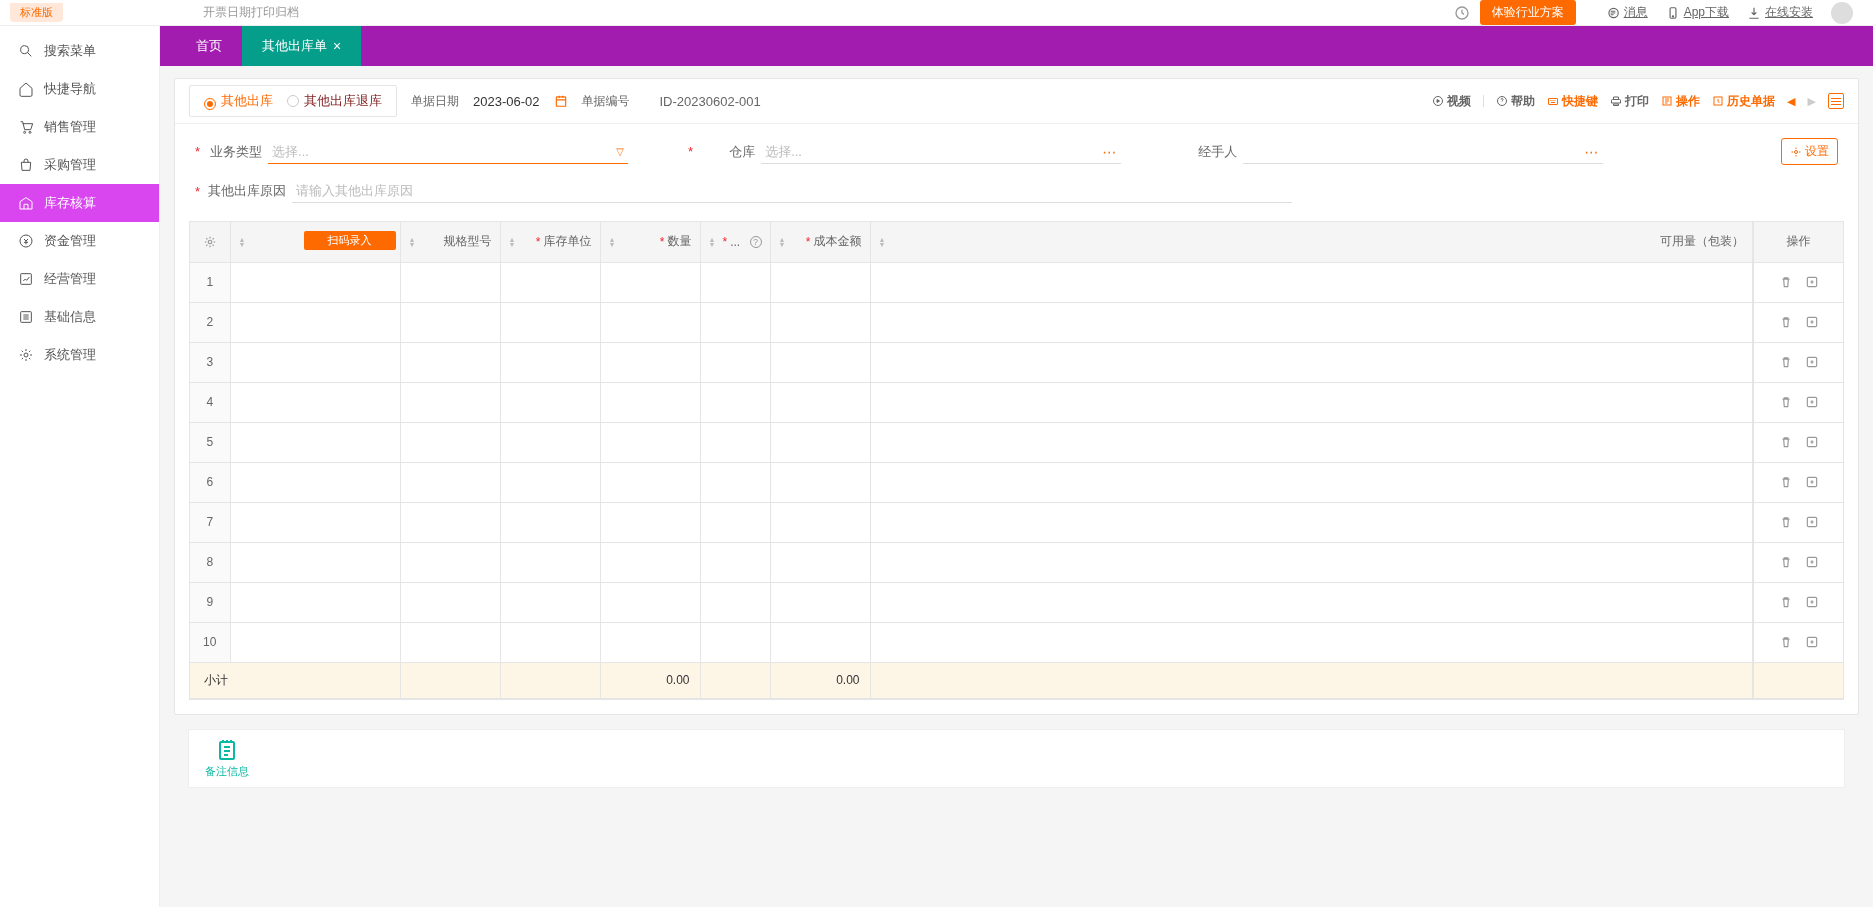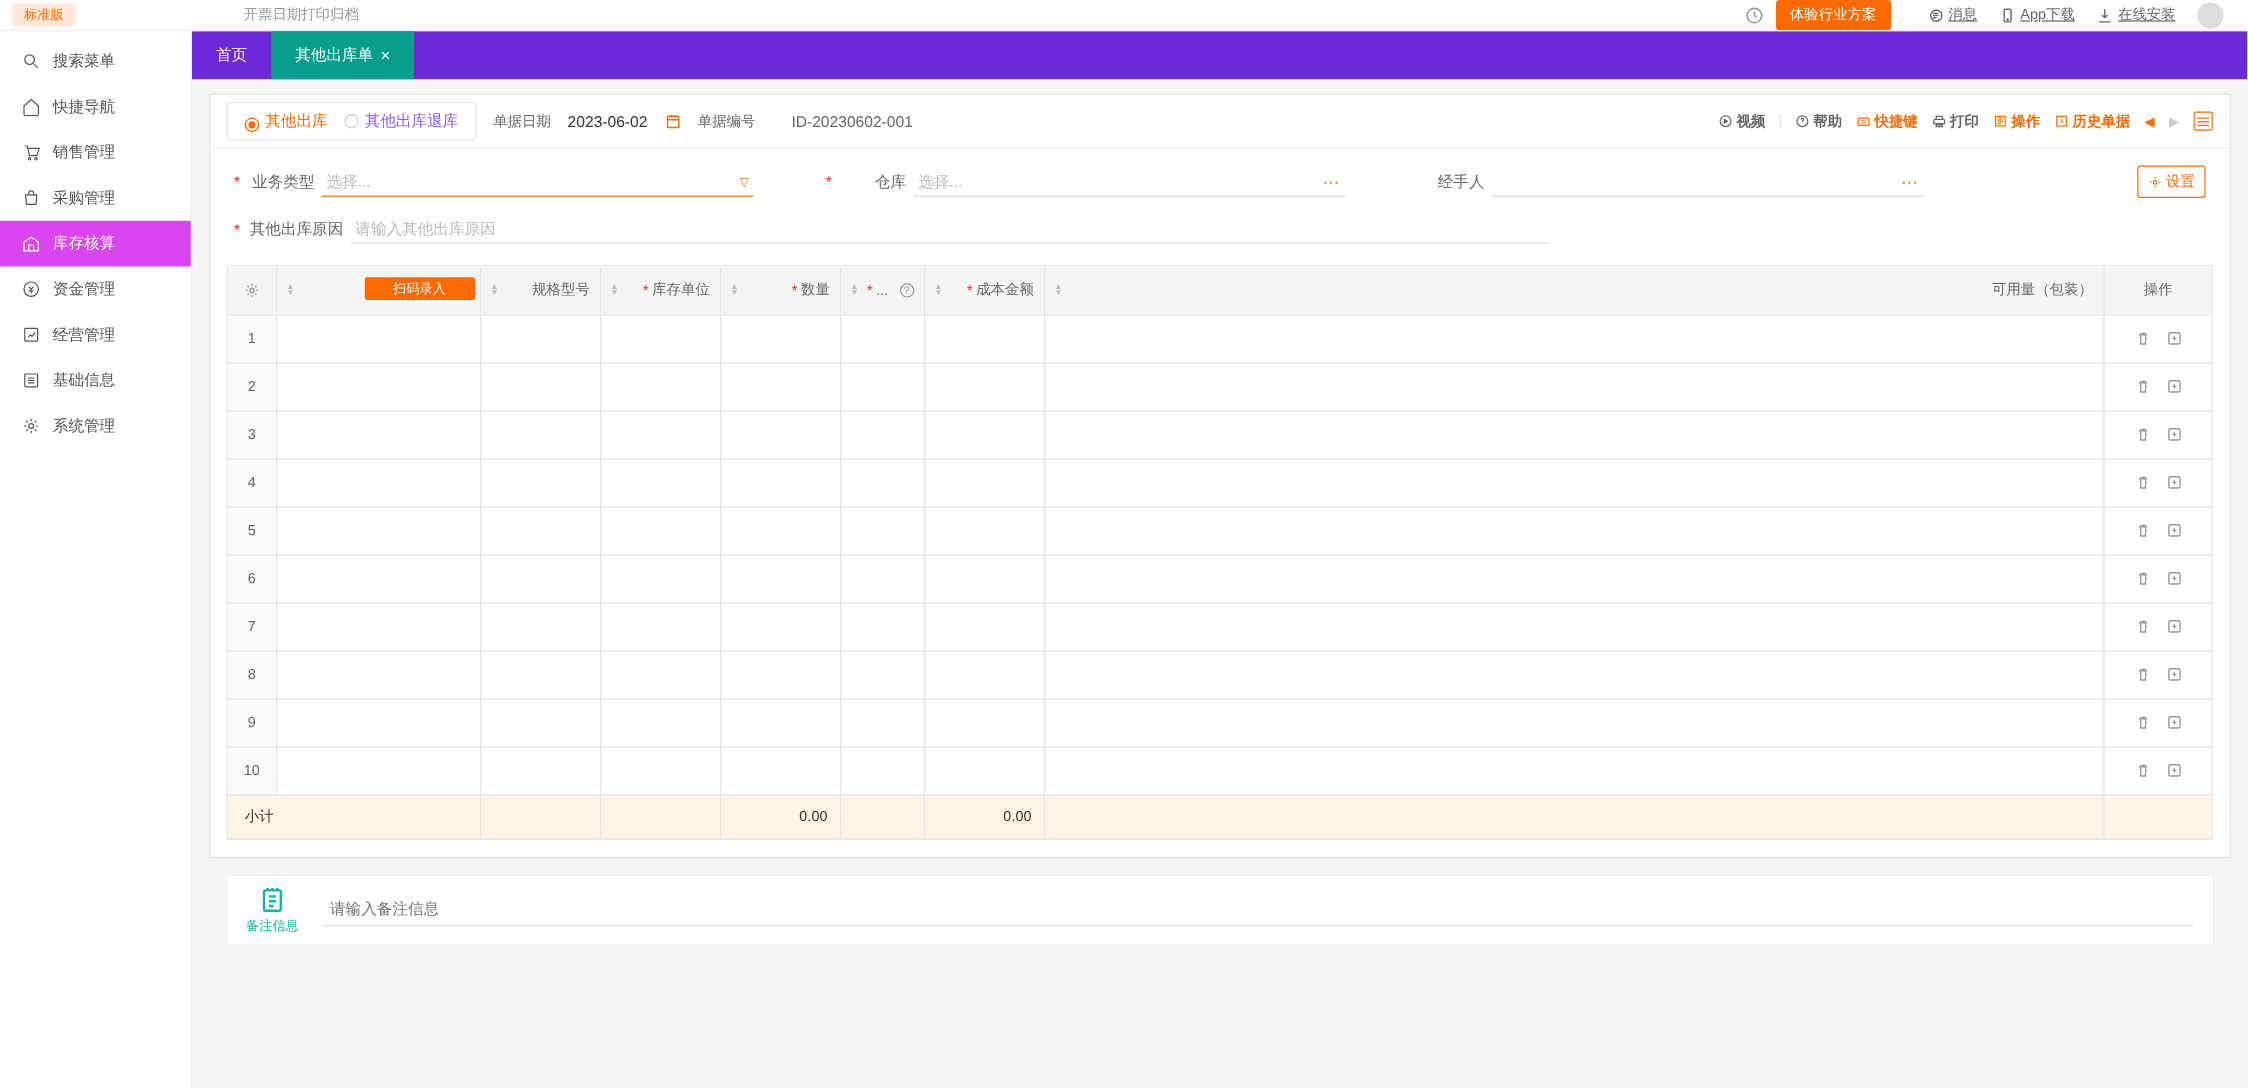--- a/index.html
+++ b/index.html
@@ -19,32 +19,32 @@
 
 
 .layout { display: flex; height: calc(100vh - 26px); }
 .sidebar { width: 160px; background: #fff; border-right: 1px solid #eee; padding-top: 6px; }
 .side-item { display: flex; align-items: center; gap: 10px; padding: 10px 18px; color: #555; cursor: pointer; font-size: 13px; }
 .side-item .ico { width: 16px; height: 16px; stroke: currentColor; fill: none; stroke-width: 1.5; }
 .side-item.active { background: #d946ef; color: #fff; }
 
 
 .main { flex: 1; display: flex; flex-direction: column; overflow: hidden; }
-.tabs { background: #6d28d9; display: flex; align-items: stretch; height: 40px; }
+.tabs { background: #a21caf; display: flex; align-items: stretch; height: 40px; padding-left: 16px; }
 .tab { padding: 0 20px; color: #fff; display: flex; align-items: center; gap: 6px; font-size: 13px; cursor: pointer; }
 .tab.active { background: #049e8a; }
 .tab .close { font-size: 14px; }
 
 .content { flex: 1; padding: 12px 14px; overflow: auto; }
 .panel { background: #fff; border: 1px solid #e5e5e5; border-radius: 2px; }
 
 
 .doc-hdr { display: flex; align-items: center; padding: 10px 14px; border-bottom: 1px solid #eee; gap: 14px; }
 .radio-grp { display: flex; gap: 14px; border: 1px solid #e5e5e5; border-radius: 2px; padding: 6px 14px; margin: -4px 0; }
-.radio { display: flex; align-items: center; gap: 5px; color: #8b5cf6; font-size: 13px; cursor: pointer; }
+.radio { display: flex; align-items: center; gap: 5px; color: #7f1d1d; font-size: 13px; cursor: pointer; }
 .radio.active { color: #ff6a00; align-items: flex-end; }
 .radio .dot { width: 12px; height: 12px; border: 1px solid #ccc; border-radius: 50%; position: relative; }
 .radio.active .dot { border-color: #ff6a00; }
 .radio.active .dot::after { content: ""; position: absolute; inset: 2px; background: #ff6a00; border-radius: 50%; }
 .lbl { color: #666; font-size: 12px; }
 .dateval { color: #333; font-size: 13px; }
 .cal-ico { width: 14px; height: 14px; color: #ff6a00; }
 .docnum { color: #666; font-size: 13px; margin-left: 16px; }
 .hdr-right { margin-left: auto; display: flex; align-items: center; gap: 12px; color: #666; font-size: 12px; }
 .hdr-right .lnk { display: flex; align-items: center; gap: 3px; cursor: pointer; font-weight: bold; }
@@ -655,17 +655,16 @@
       </div>
 
       <div class="remarks">
         <div class="remarks-label">
           <svg class="ico" viewBox="0 0 24 24">
               <rect x="5" y="4" width="14" height="17" rx="1"></rect>
               <path d="M9 9h6M9 13h6M9 17h4M8 4V2M12 4V2M16 4V2"></path>
             </svg>
           <span>备注信息</span>
         </div>
-        <input placeholder="请输入备注信息" style="">
       </div>
     </div>
   </div>
 </div>
 
 </body></html>

